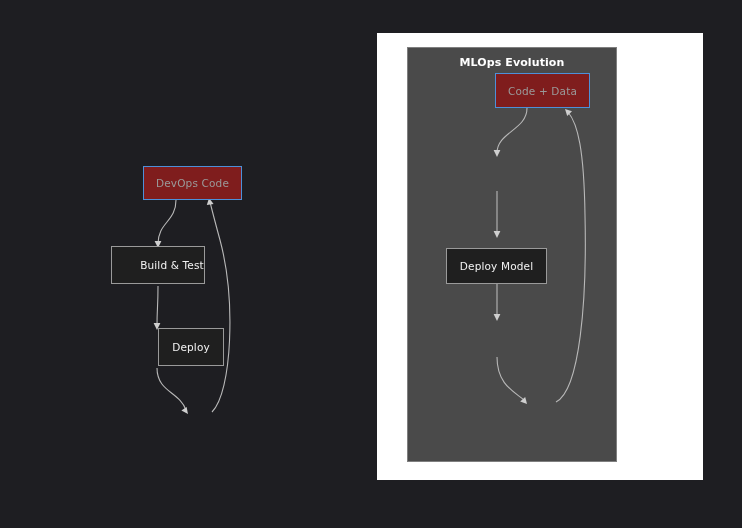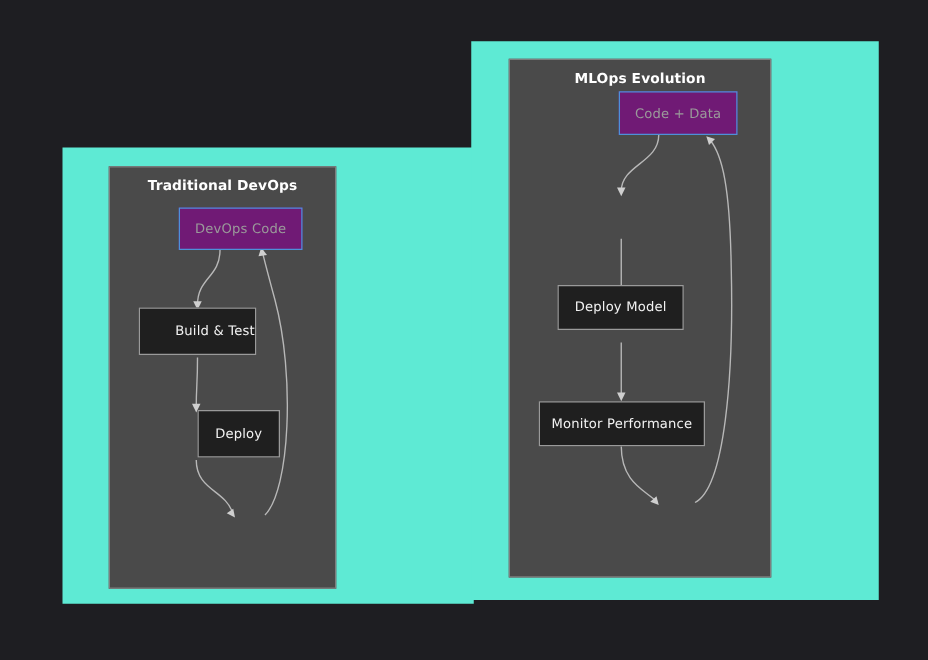--- a/index.html
+++ b/index.html
@@ -16,21 +16,21 @@
   }
 
   .canvas {
     position: absolute;
     inset: 0;
   }
 
   
   .outer-panel {
     position: absolute;
-    background: #5eead4;
+    background: #ffffff;
     padding-left: 44px;
   }
   #outer-left  { left: 50px;  top: 118px; width: 285px; height: 365px; }
   #outer-right { left: 377px; top: 33px;  width: 282px; height: 447px; }
 
   
   .inner-panel {
     position: absolute;
     background: #4a4a4a;
     border: 1px solid #7f7f7f;
@@ -80,35 +80,30 @@
     letter-spacing: 0.15px;
     text-align: center;
     white-space: nowrap;
   }
   .node.dark {
     background: #1f1f1f;
     border: 1px solid #9a9a9a;
     color: #f2f2f2;
   }
   .node.start {
-    background: #701a75;
+    background: #7f1d1d;
     border: 1px solid #4d90d9;
     color: #9a9a9a;
   }
 </style>
 </head>
 <body>
 
 <div class="canvas">
 
-  <div class="outer-panel" id="outer-left">
-    <div class="inner-panel" id="inner-left" style="left:37px; top:15px;">
-      <div class="panel-title">Traditional DevOps</div>
-    </div>
-  </div>
 
   <div class="outer-panel" id="outer-right">
     <div class="inner-panel" id="inner-right" style="left:30px; top:14px;">
       <div class="panel-title">MLOps Evolution</div>
     </div>
   </div>
 
   <svg class="edges" viewBox="0 0 742 528">
 
     <path class="edge-path" d="M176,200 C176,222 158,222 158,244"></path>
@@ -142,18 +137,17 @@
   <div class="node start" style="left:143px; top:166px; width:99px; height:34px;">DevOps Code</div>
 
   <div class="node dark" style="left:111px; top:246px; width:94px; height:38px;padding-left:28px;">Build &amp; Test</div>
 
   <div class="node dark" style="left:124px; top:328px; width:66px; height:38px;margin-left:34px;">Deploy</div>
 
 
   <div class="node start" style="left:495px; top:73px; width:95px; height:35px;">Code + Data</div>
 
 
-  <div class="node dark" style="left:446px; top:228px; width:101px; height:36px;">Deploy Model</div>
+  <div class="node dark" style="left:446px; top:248px; width:101px; height:36px;">Deploy Model</div>
 
-  <div class="node dark" style="left:431px; top:321px; width:133px; height:36px;">Monitor Performance</div>
 
 
 </div>
 
 </body></html>

